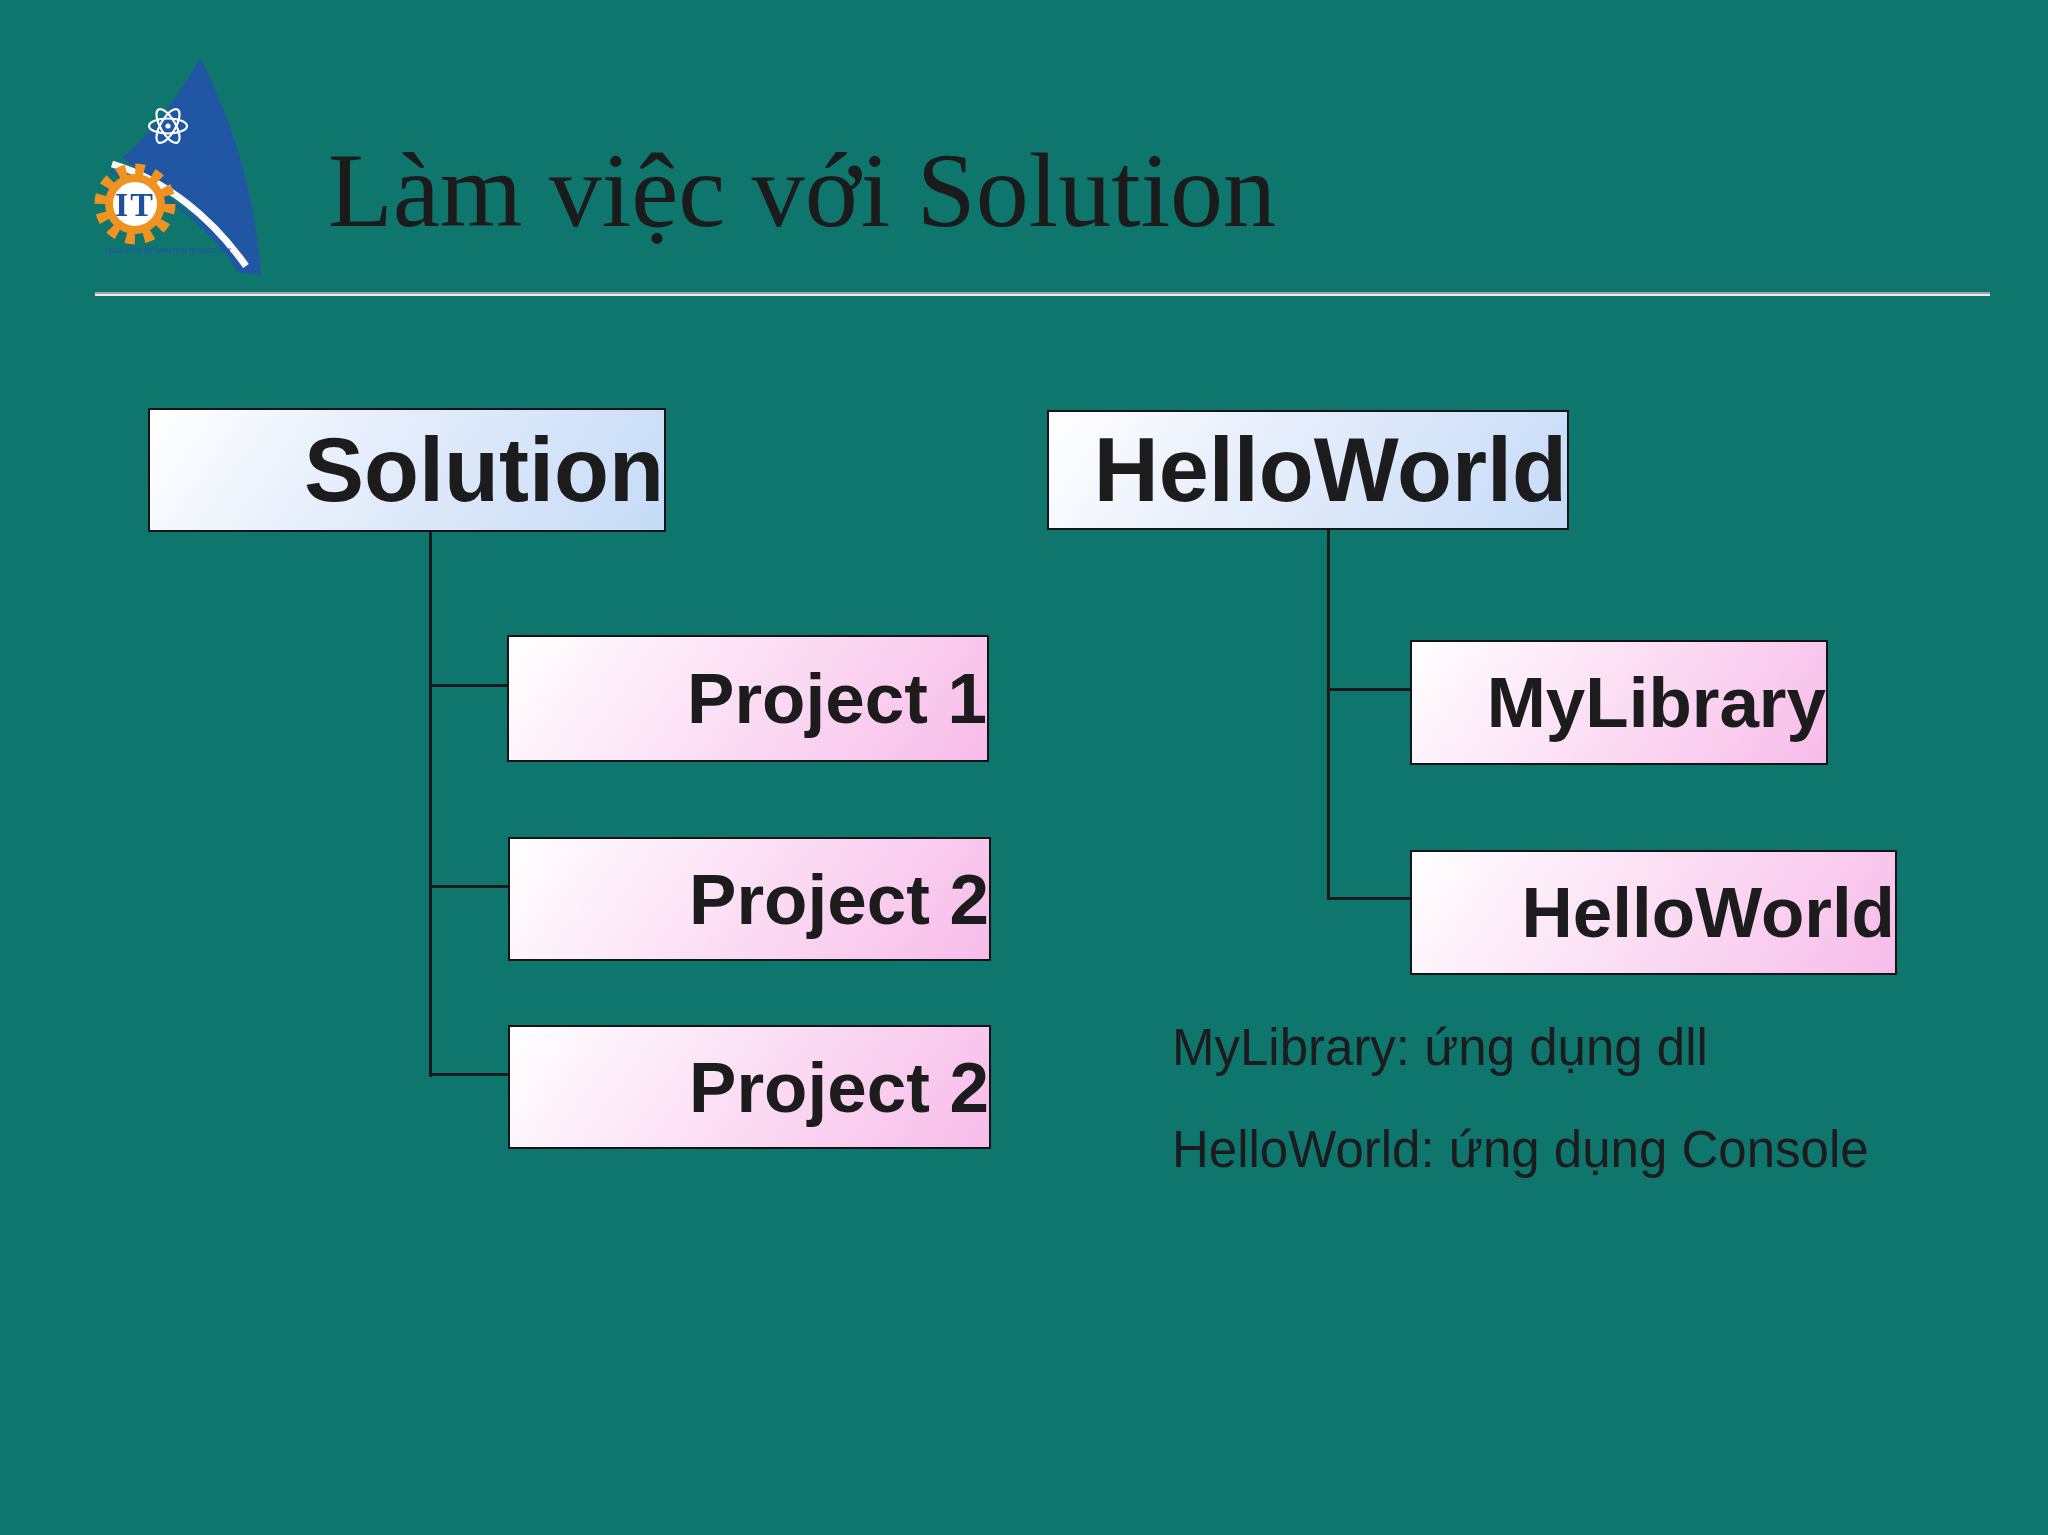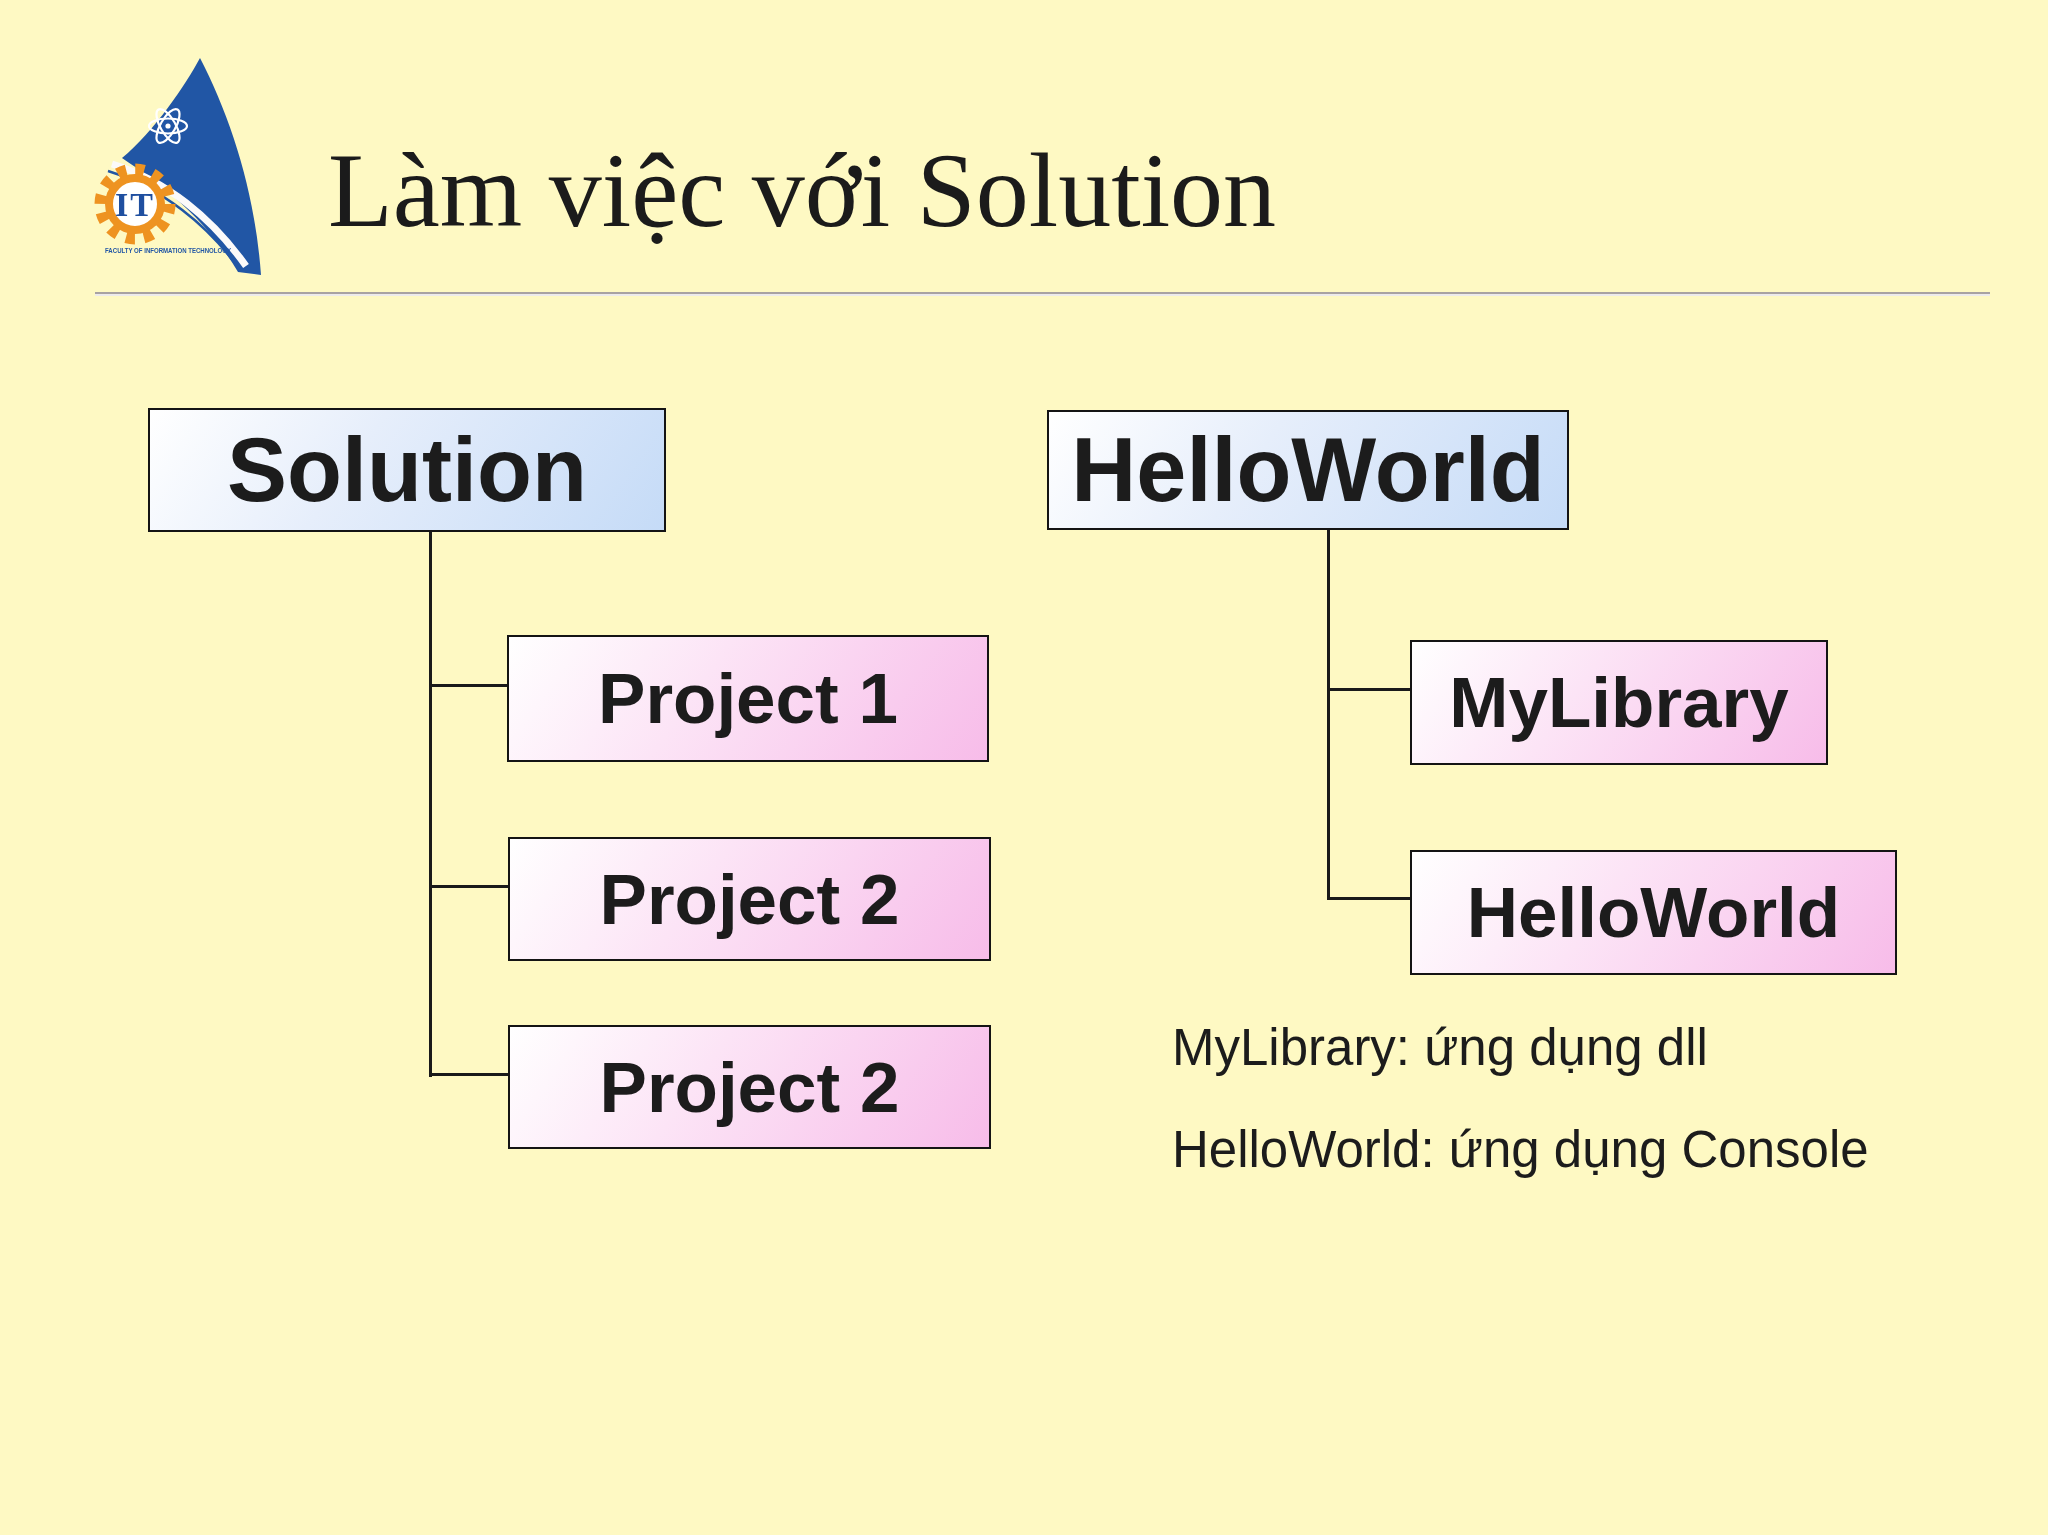--- a/index.html
+++ b/index.html
@@ -1,19 +1,19 @@
 <!DOCTYPE html>
 <html><head>
 <meta charset="utf-8">
 <style>
   html,body{margin:0;padding:0;background:#e9e9e9;}
   .slide{
     position:relative;
     width:2048px;height:1535px;
-    background:#fef9c3;
+    background:#0f766e;
     overflow:hidden;
     font-family:"Liberation Sans",sans-serif;
   }
   .title{
     position:absolute;
     left:328px;top:138px;
     margin:0;
     font-family:"Liberation Serif",serif;
     font-size:106px;
     font-weight:400;
@@ -28,21 +28,21 @@
     background:#a8a2a2;
     border-bottom:2px solid #edebeb;
   }
   .logo{
     position:absolute;
     left:88px;top:42px;
     width:190px;height:245px;
   }
   .node{
     position:absolute;
-    display:flex;align-items:center;justify-content:center;
+    display:flex;align-items:center;justify-content:flex-end;
     border:2px solid #141414;
     box-sizing:border-box;
     font-weight:bold;
     color:#1c1c1c;
     white-space:nowrap;
     line-height:1;
   }
   .root{font-size:90px;}
   .child{font-size:71px;}
   .blue{background:linear-gradient(125deg,#ffffff 0%,#e6eefb 40%,#c5dbf7 100%);}

